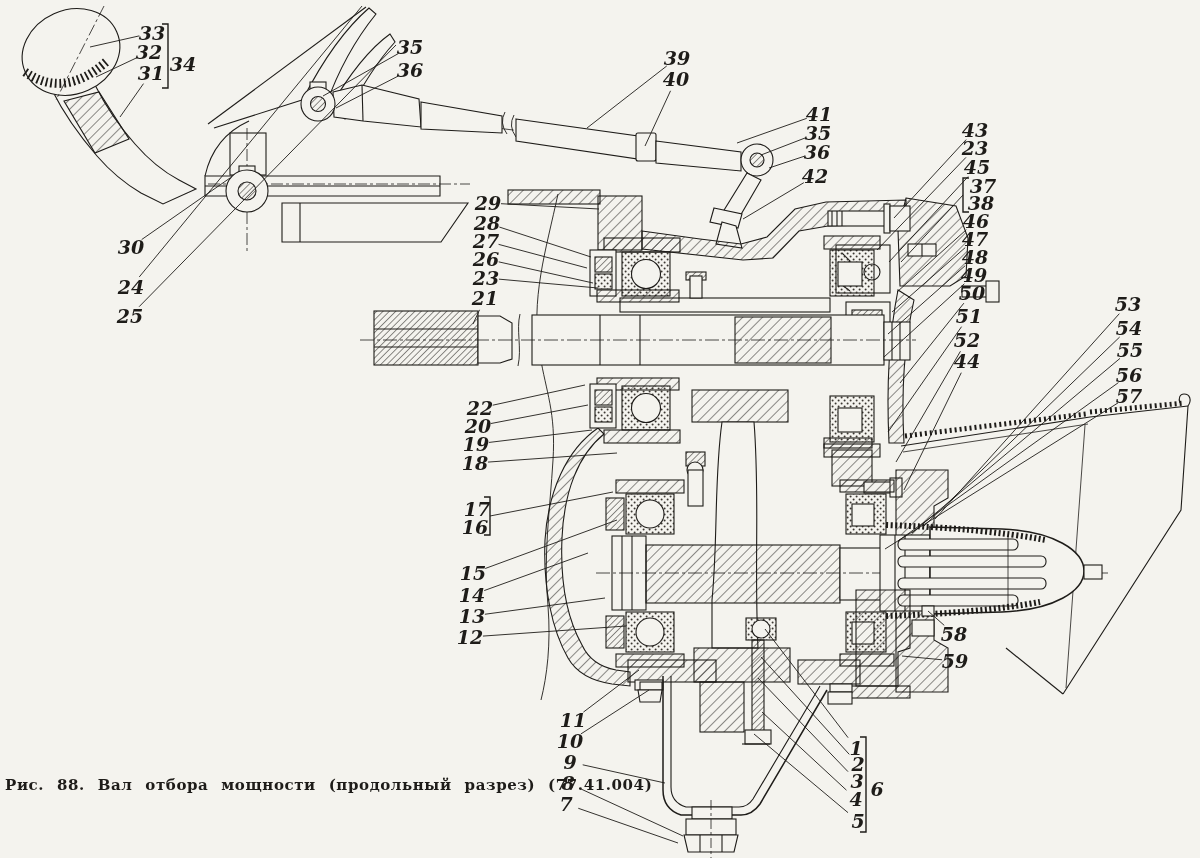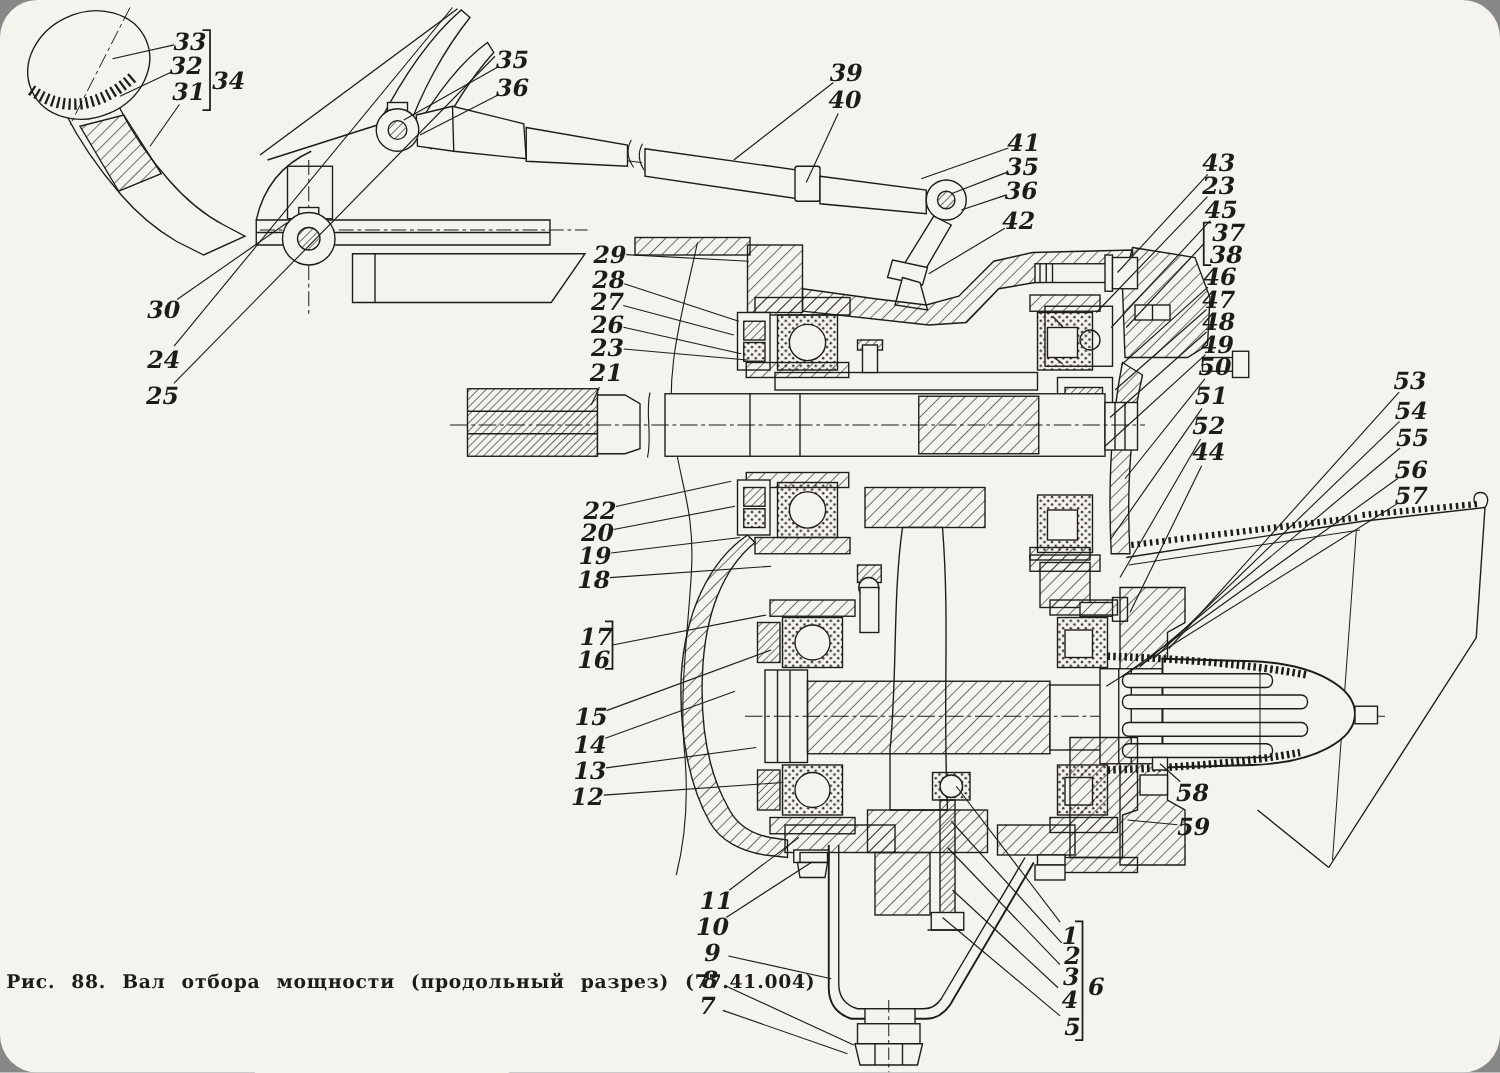--- a/index.html
+++ b/index.html
@@ -1,21 +1,20 @@
 <!DOCTYPE html>
 <html><head>
 <meta charset="utf-8">
 <style>
   html,body{margin:0;padding:0;}
   body{background:#888;}
   .stage{
     position:relative;width:1200px;height:858px;
     background:#f4f3ee;overflow:hidden;
     font-family:"DejaVu Serif","Liberation Serif",serif;
-    border-radius:30px;
   }
   svg{display:block;}
   .callout-num{
     font-family:"DejaVu Serif","Liberation Serif",serif;
     font-style:italic;font-weight:bold;font-size:19px;fill:#1e1c19;
   }
   .fig-caption{
     font-family:"DejaVu Serif","Liberation Serif",serif;
     font-weight:bold;font-size:15px;fill:#1e1c19;
     letter-spacing:.6px;word-spacing:7px;

